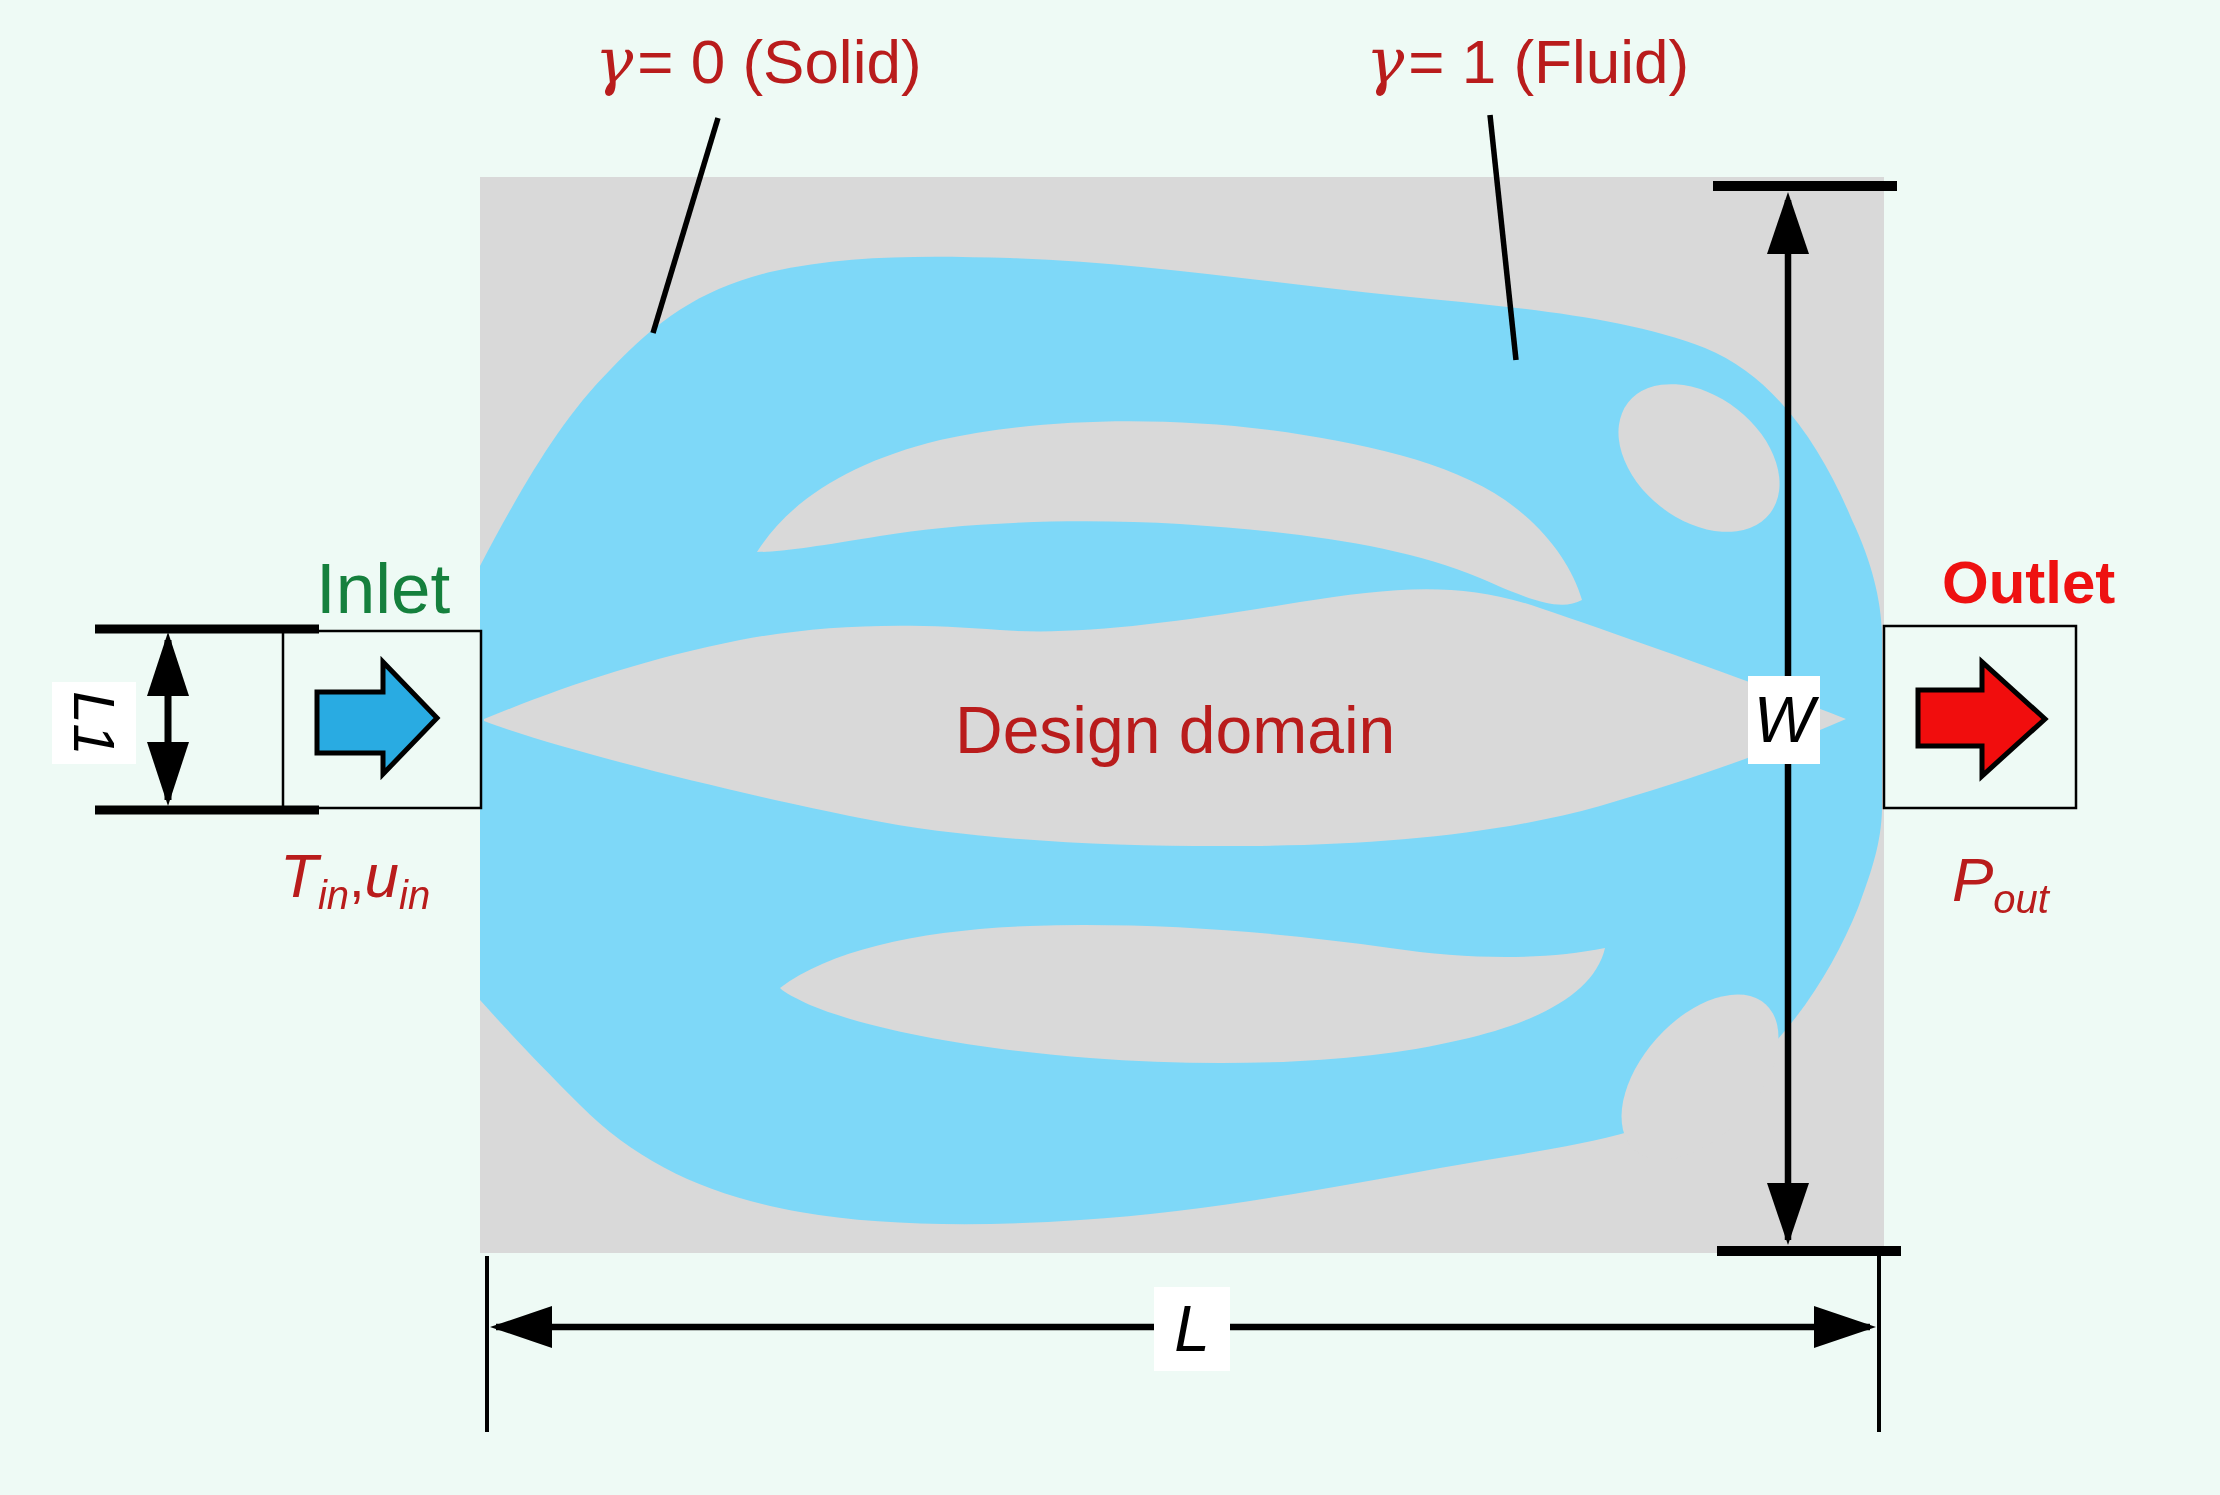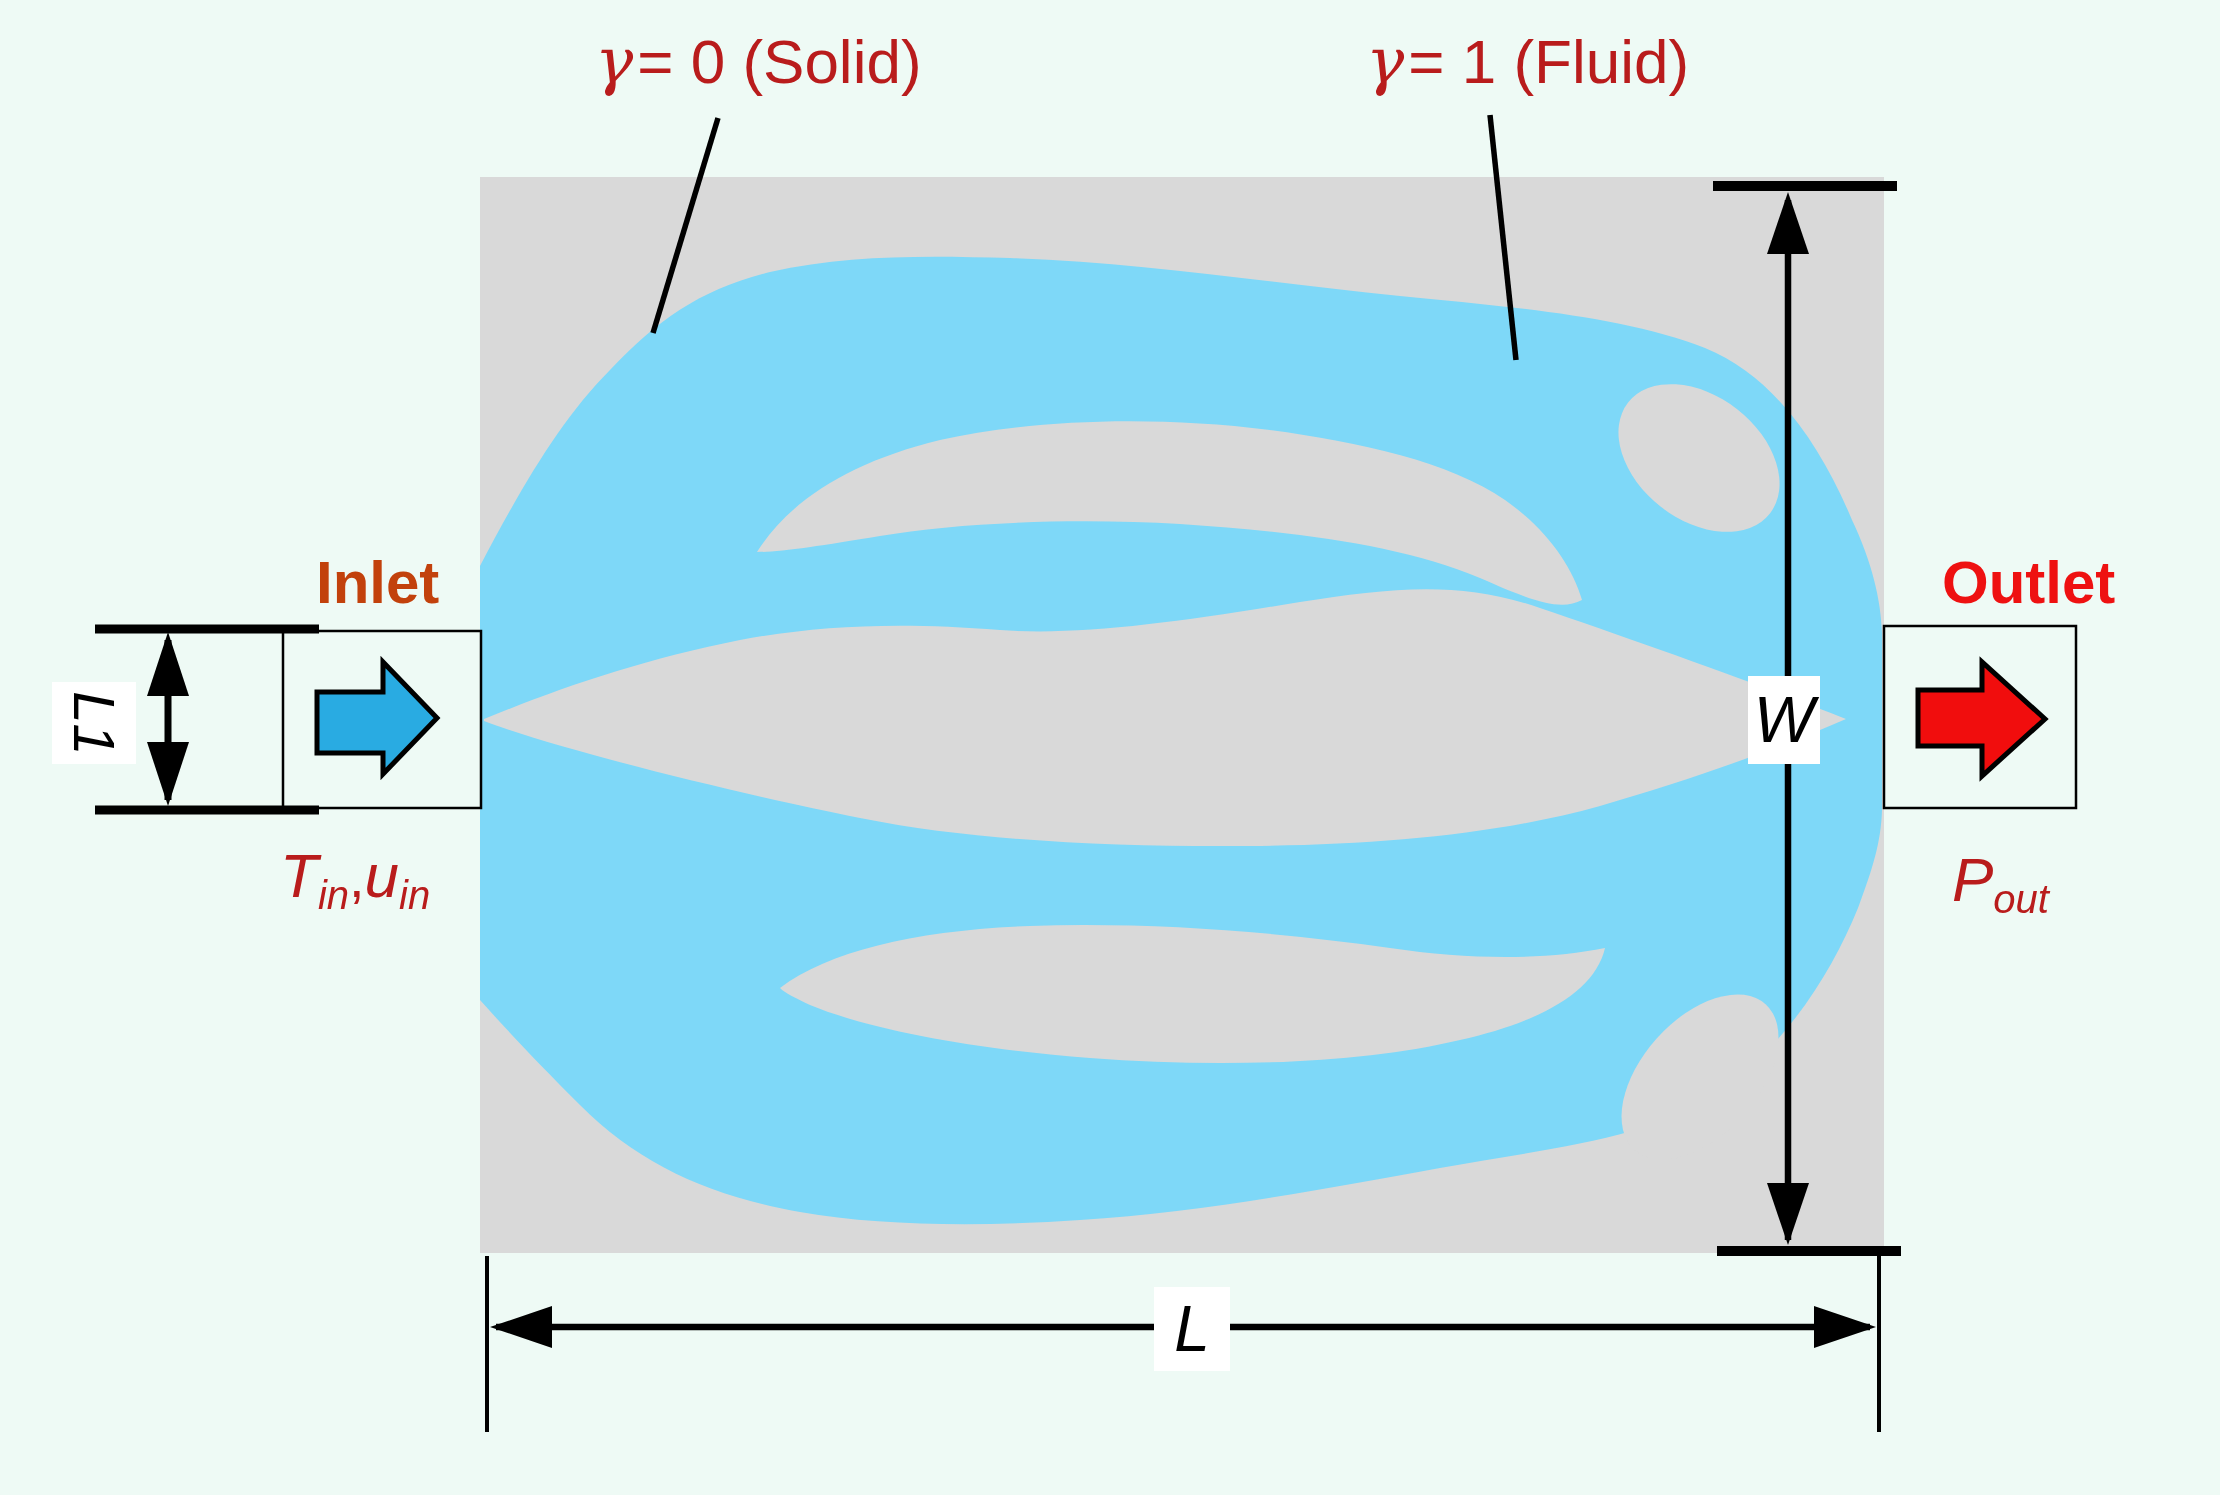--- a/index.html
+++ b/index.html
@@ -4,21 +4,21 @@
 <style>
   html,body{margin:0;padding:0;background:#eefaf5;}
   #canvas{
     position:relative;width:2220px;height:1495px;background:#eefaf5;
     font-family:"Liberation Sans", sans-serif;overflow:hidden;
   }
   #diagram-svg{position:absolute;left:0;top:0;}
   .lbl{position:absolute;white-space:nowrap;color:#b91c1c;}
   .gamma-label{font-size:62px;}
   .gamma-label .sym{font-family:"DejaVu Serif", serif;font-style:italic;font-size:64px;padding-right:4px;}
-  .inlet-title{font-size:60px;font-weight:bold;color:#c2410c;}
+  .inlet-title{font-size:71px;font-weight:normal;color:#15803d;}
   .outlet-title{font-size:60px;font-weight:bold;color:#ee1111;}
   .math{font-size:62px;font-style:italic;}
   .math .sub{font-size:40px;font-style:italic;vertical-align:-12px;}
   .math .comma{font-style:normal;font-size:56px;}
   .design-label{font-size:66px;}
   .dim-box{
     position:absolute;background:#ffffff;display:flex;align-items:center;justify-content:center;
   }
   .dim-text{font-size:64px;font-style:italic;}
   .rot90{transform:rotate(90deg);font-size:58px;font-style:italic;}
@@ -125,20 +125,21 @@
   <div class="lbl outlet-title" style="left:1906px;top:548px;margin-left:36px;">Outlet</div>
 
   <div class="lbl math" style="left:280px;top:840px;">
     <span>T</span><span class="sub">in</span><span class="comma">,</span><span>u</span><span class="sub">in</span>
   </div>
 
   <div class="lbl math" style="left:1952px;top:844px;">
     <span>P</span><span class="sub">out</span>
   </div>
 
+  <div class="lbl design-label" style="left:955px;top:692px;">Design domain</div>
 
   <div class="dim-box" style="left:52px;top:682px;width:84px;height:82px;">
     <span class="rot90">L1</span>
   </div>
 
   <div class="dim-box" style="left:1748px;top:676px;width:72px;height:88px;">
     <span class="dim-text">W</span>
   </div>
 
   <div class="dim-box" style="left:1154px;top:1287px;width:76px;height:84px;">

